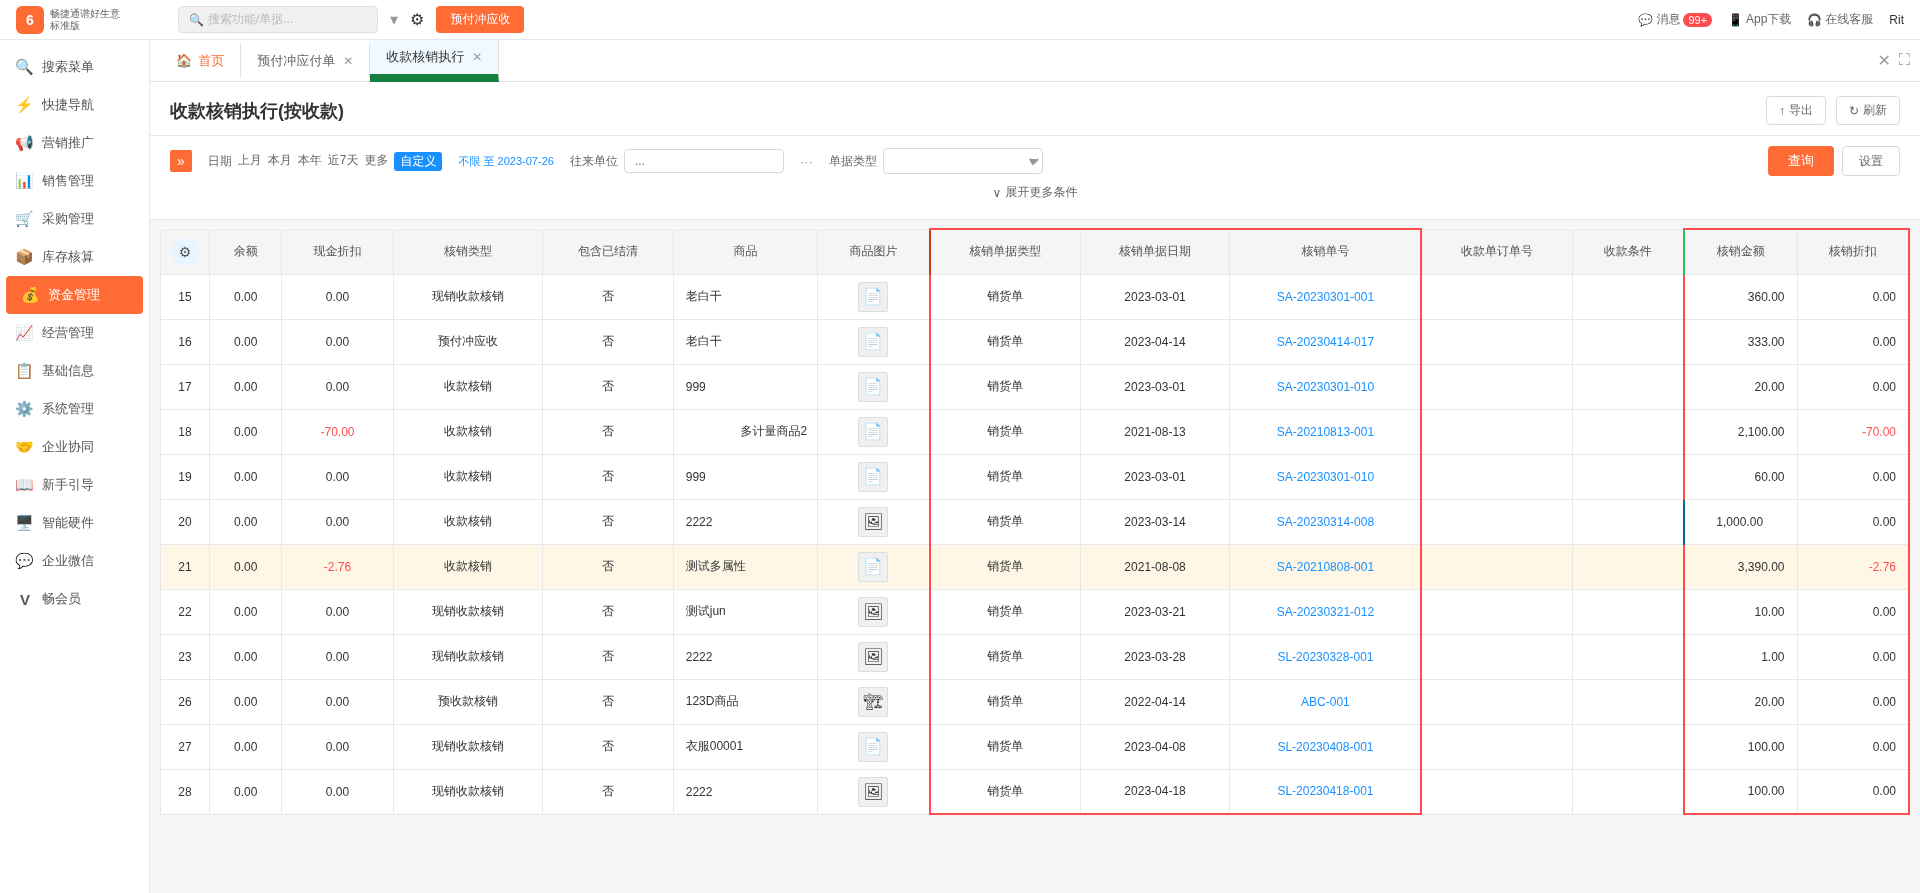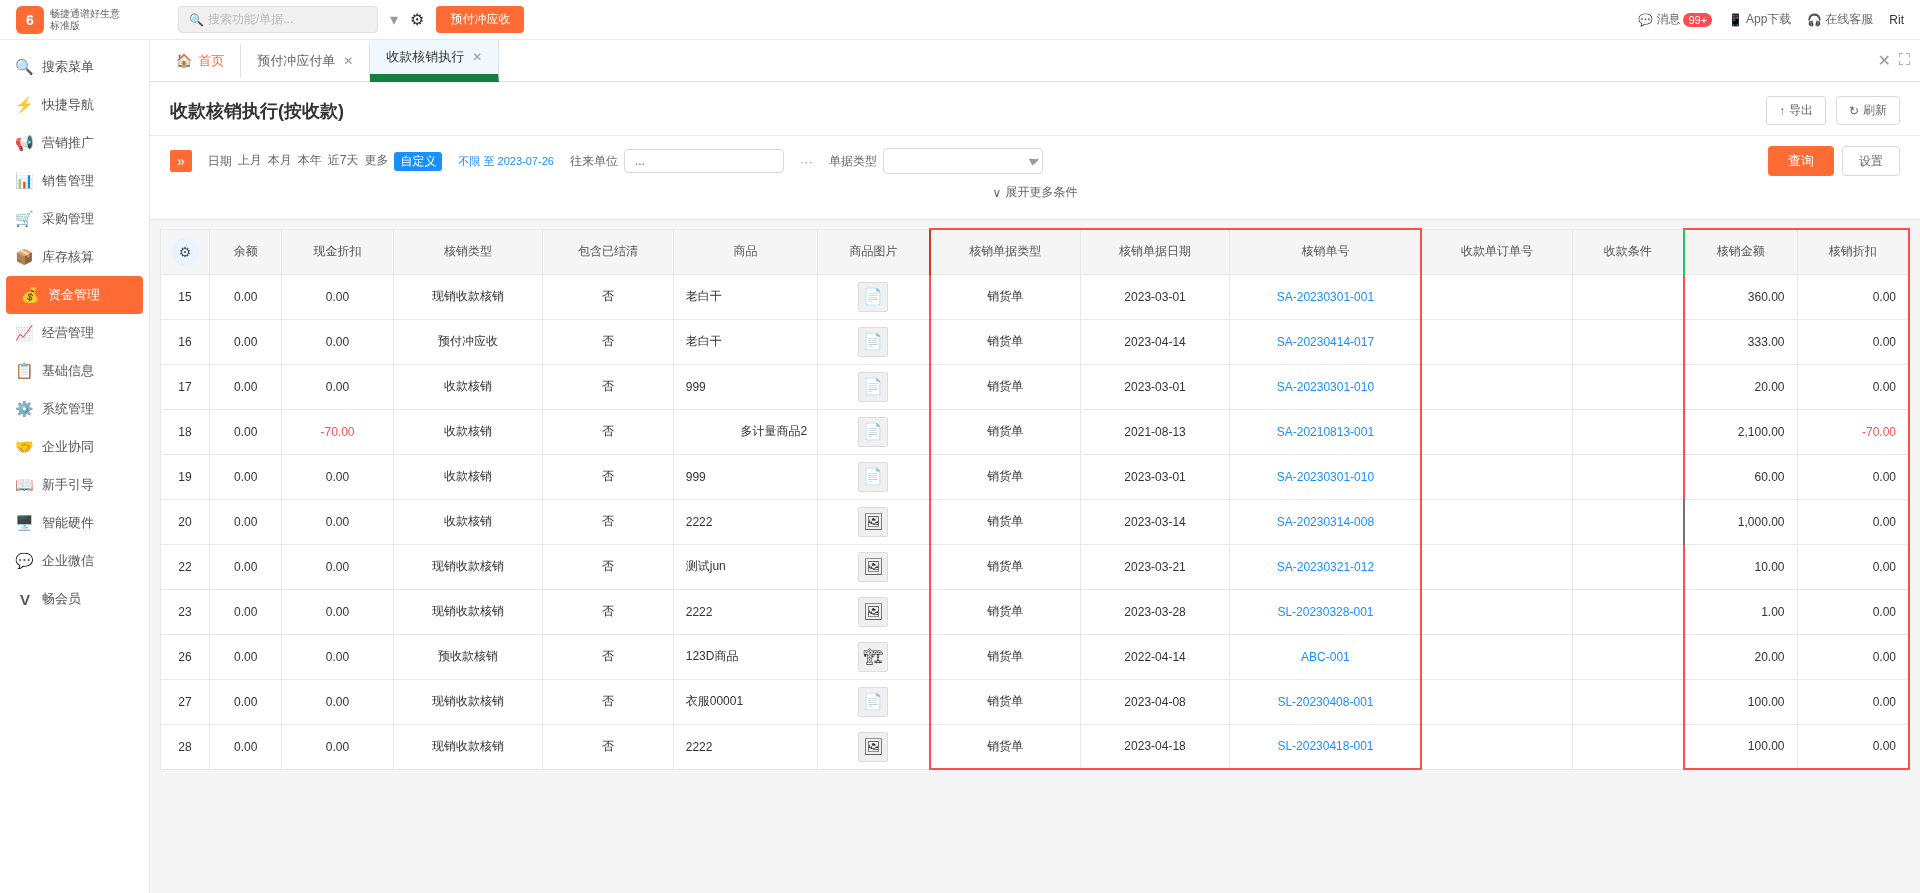--- a/index.html
+++ b/index.html
@@ -366,22 +366,40 @@
               <td>否</td>
               <td style="text-align:left;padding-left:12px;">2222</td>
               <td>
                 <div class="thumb-img">🖼</div>
               </td>
               <td style="border-left:2px solid #ff4d4f;">销货单</td>
               <td>2023-03-14</td>
               <td style="border-right:2px solid #ff4d4f;"><a href="#" class="link-text">SA-20230314-008</a></td>
               <td></td>
               <td></td>
-              <td style="border-left:2px solid #737373;text-align:right;padding-right:12px;">1,000.00</td>
-              <td style="border-right:2px solid #ff4d4f;text-align:right;padding-right:12px;">0.00</td>
+              <td style="border-left:2px solid #0369a1;padding-right:12px;">1,000.00</td>
+              <td style="border-right:2px solid #ff4d4f;text-align:right;padding-right:12px;">0.00</td>
+            </tr>
+            <tr class="highlighted">
+              <td>21</td>
+              <td>0.00</td>
+              <td style="color:#ff4d4f;">-2.76</td>
+              <td>收款核销</td>
+              <td>否</td>
+              <td style="text-align:left;padding-left:12px;">测试多属性</td>
+              <td>
+                <div class="thumb-img">📄</div>
+              </td>
+              <td style="border-left:2px solid #ff4d4f;">销货单</td>
+              <td>2021-08-08</td>
+              <td style="border-right:2px solid #ff4d4f;"><a href="#" class="link-text">SA-20210808-001</a></td>
+              <td></td>
+              <td></td>
+              <td style="border-left:2px solid #ff4d4f;text-align:right;padding-right:12px;">3,390.00</td>
+              <td style="border-right:2px solid #ff4d4f;text-align:right;padding-right:12px;color:#ff4d4f;">-2.76</td>
             </tr>
             <tr>
               <td>22</td>
               <td>0.00</td>
               <td style="">0.00</td>
               <td>现销收款核销</td>
               <td>否</td>
               <td style="text-align:left;padding-left:12px;">测试jun</td>
               <td>
                 <div class="thumb-img">🖼</div>

